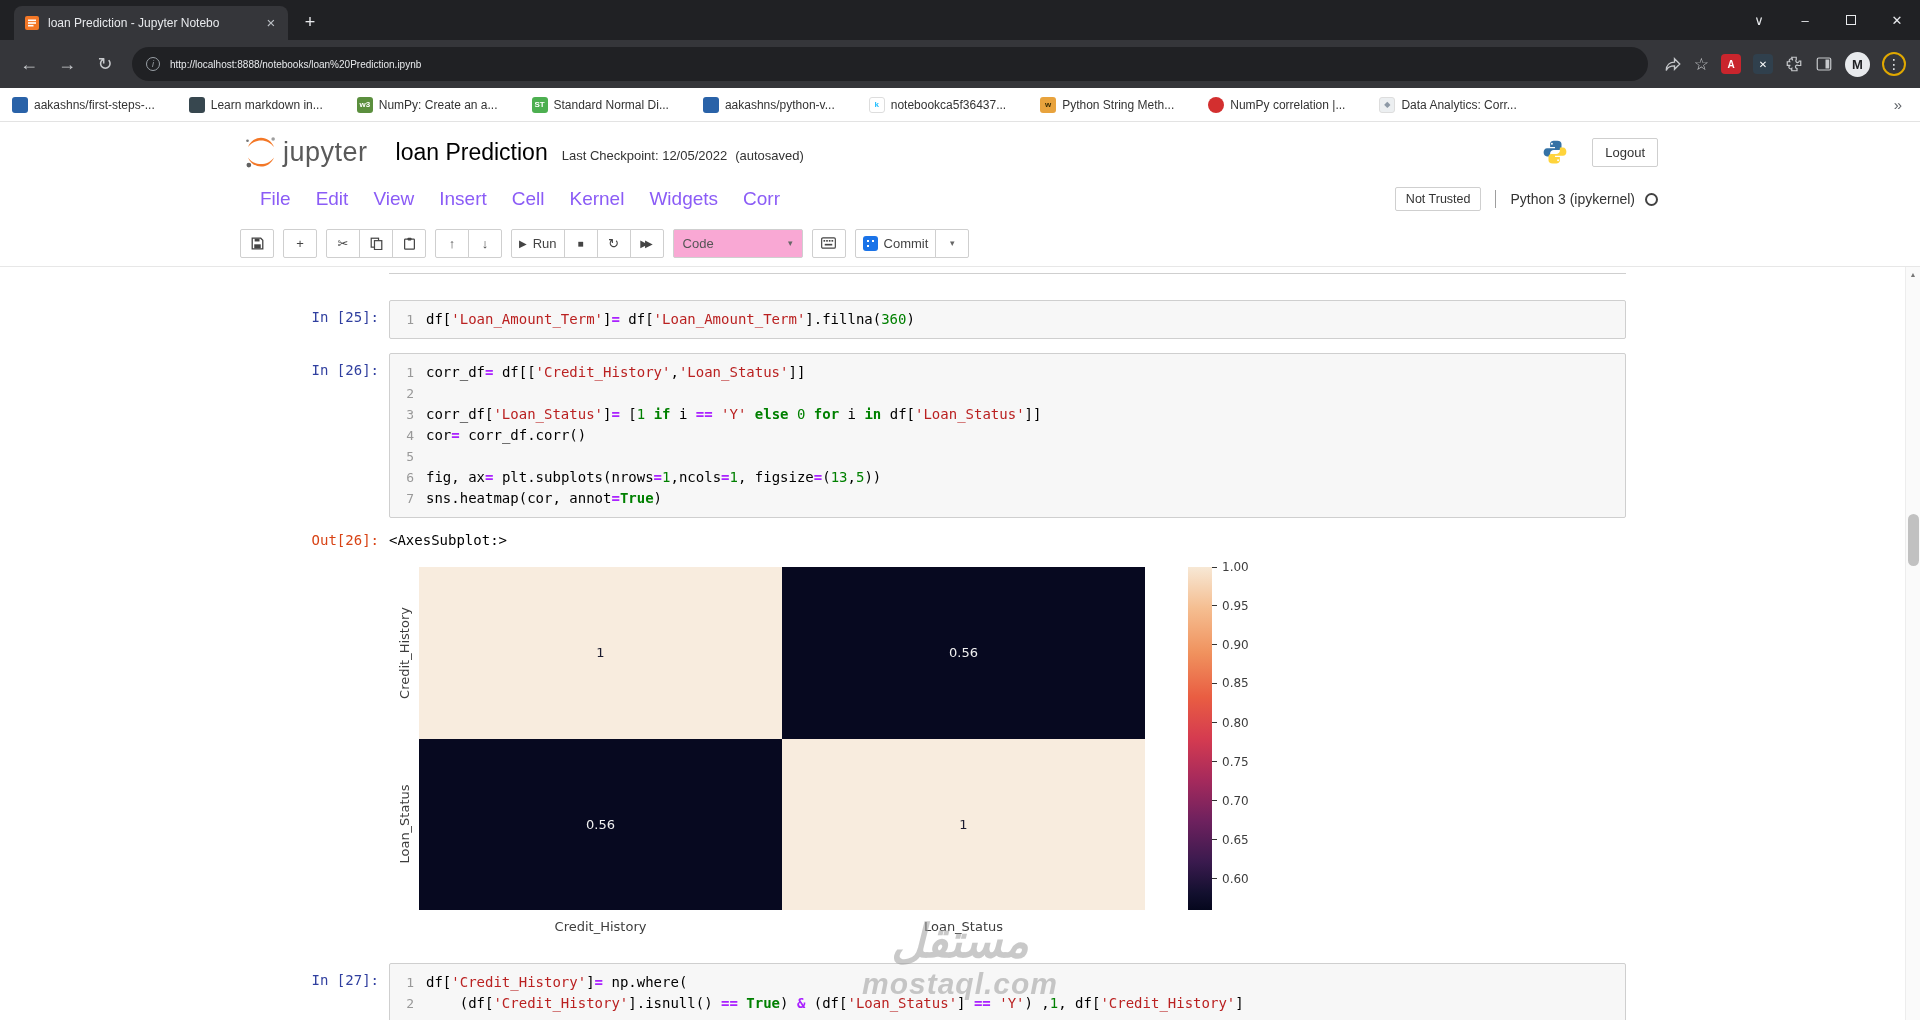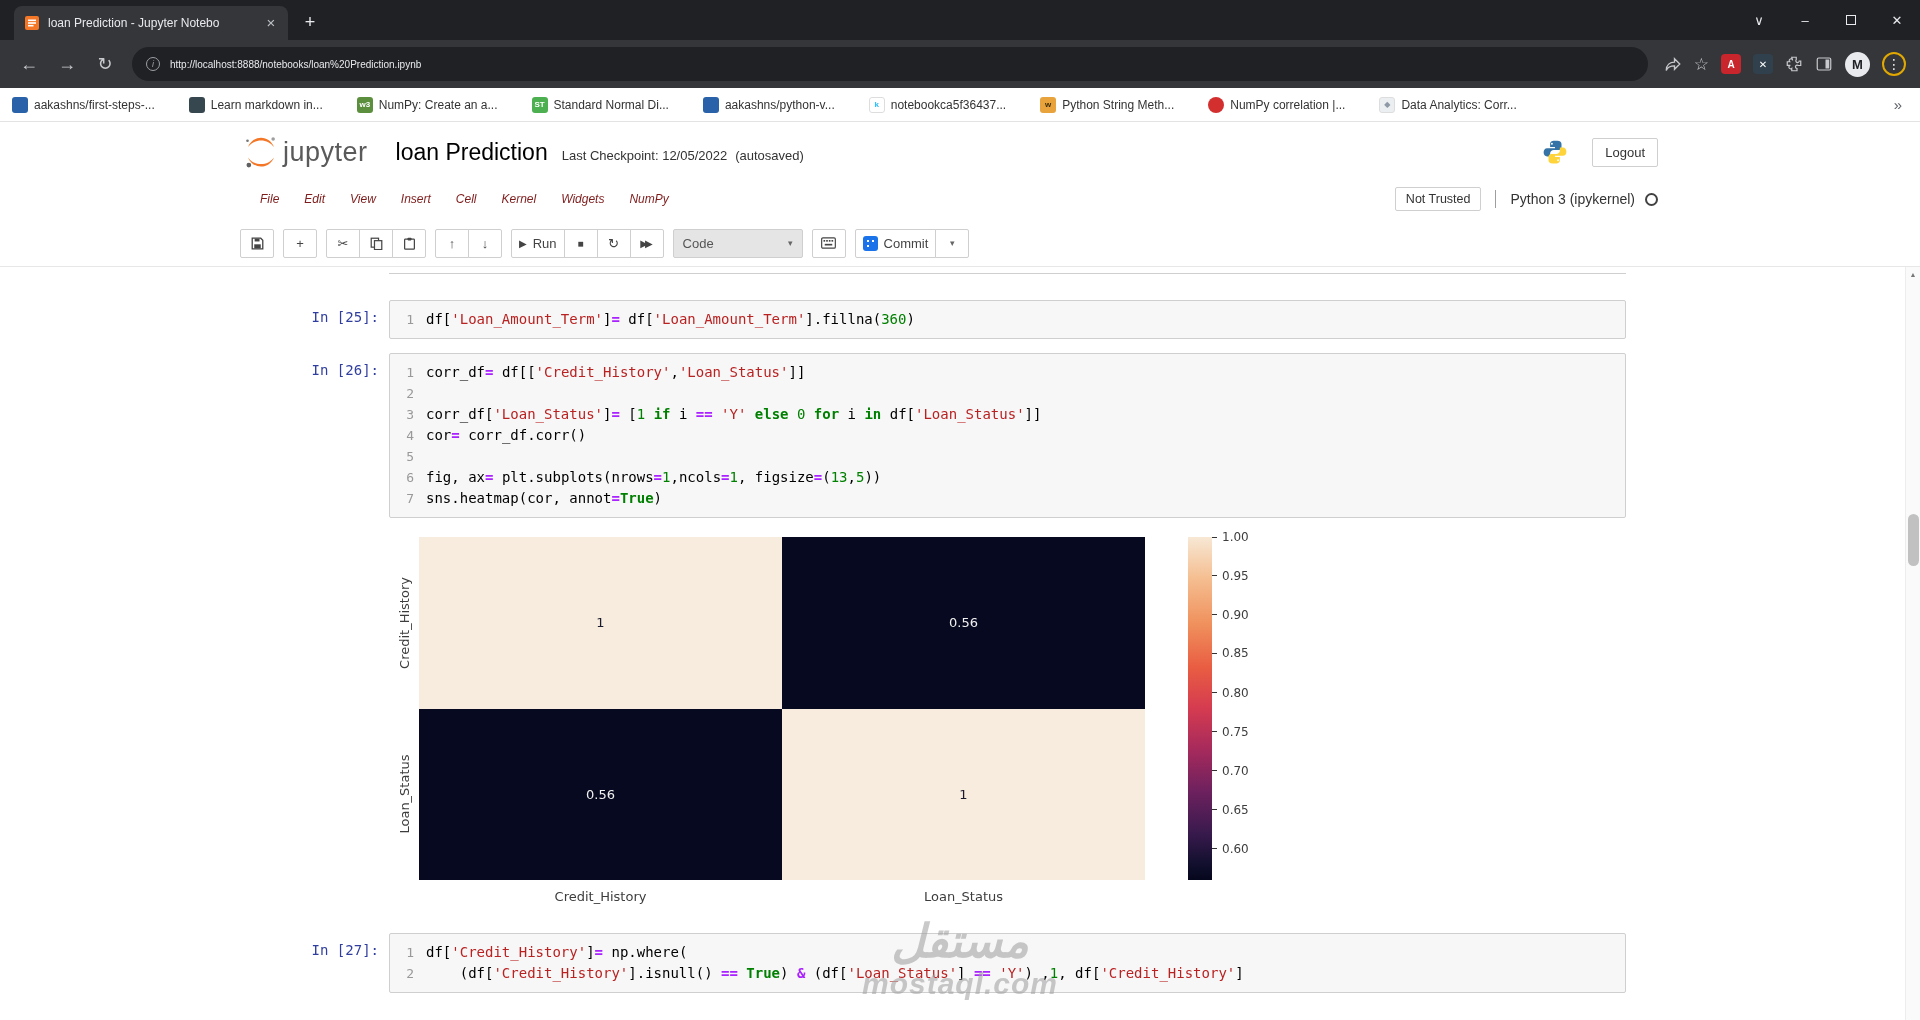--- a/index.html
+++ b/index.html
@@ -53,39 +53,39 @@
   .jp-logo { display:flex; align-items:center; }
   .jp-logo-text { font-size:27px; color:#5a5a5a; margin-left:4px; letter-spacing:.5px; }
   .nb-title { font-size:23px; color:#000; margin-left:28px; }
   .checkpoint { font-size:13px; color:#333; margin-left:14px; margin-top:6px; }
   .autosaved { font-size:13px; color:#333; margin-left:8px; margin-top:6px; }
   .jp-row1-right { margin-left:auto; display:flex; align-items:center; gap:24px; }
   .logout-btn { border:1px solid #cfcfcf; border-radius:2px; background:#fff; color:#333;
                 font-size:13px; padding:6px 12px; }
 
   .jp-menu { height:42px; display:flex; align-items:center; padding:0 262px 0 252px; }
-  .menu-item { font-size:12px; color:#7f1d1d; padding:4px 8px; margin-right:9px;font-style:italic; }
+  .menu-item { font-size:19px; color:#8b5cf6; padding:4px 8px; margin-right:9px; }
   .jp-menu-right { margin-left:auto; display:flex; align-items:center; }
   .not-trusted { border:1px solid #cfcfcf; border-radius:2px; color:#333; font-size:12.5px; padding:4px 10px; }
   .menu-divider { border-left:1px solid #9e9e9e; height:18px; margin:0 14px; }
   .kernel-name { font-size:14px; color:#333; margin-right:10px; }
   .kernel-circle { width:13px; height:13px; border:2px solid #424242; border-radius:50%; }
 
   .jp-toolbar { height:46px; display:flex; align-items:center; padding:0 0 0 240px; }
   .tgroup { display:flex; margin-right:9px; }
   .tbtn { height:29px; min-width:34px; background:#fff; border:1px solid #cfcfcf; color:#444;
           display:flex; align-items:center; justify-content:center; font-size:13px; padding:0 7px; }
   .tgroup .tbtn { border-radius:0; margin-left:-1px; }
   .tgroup .tbtn:first-child { border-radius:2px 0 0 2px; margin-left:0; }
   .tgroup .tbtn:last-child { border-radius:0 2px 2px 0; }
   .tgroup .tbtn:only-child { border-radius:2px; }
   .run-label { margin-left:6px; }
   .tiny { font-size:10px; }
   .ff { letter-spacing:-3px; font-size:10px; padding-right:3px; }
-  .cell-type { width:130px; height:29px; border:1px solid #cfcfcf; border-radius:2px; background:#e5e5e5;
+  .cell-type { width:130px; height:29px; border:1px solid #cfcfcf; border-radius:2px; background:#f9a8d4;
                display:flex; align-items:center; justify-content:space-between; padding:0 9px;
                font-size:13px; color:#555; margin-right:9px; }
   .caret { font-size:9px; color:#666; }
   .commit-ic { width:15px; height:15px; background:#1a73e8; border-radius:3px; margin-right:6px;
                display:inline-block; position:relative; }
   .commit-ic:after { content:""; position:absolute; left:3px; top:3px; width:9px; height:9px;
                background:radial-gradient(circle 1.4px at 2px 2px,#fff 99%,transparent), radial-gradient(circle 1.4px at 7px 2px,#fff 99%,transparent), radial-gradient(circle 1.4px at 2px 7px,#fff 99%,transparent); }
 
   
   .nb-scroll { position:relative; height:753px; background:#fff; overflow:hidden; }
@@ -274,21 +274,21 @@
 
     <div class="jp-menu">
       <span id="menu-list" style="display:flex;align-items:center;">
           <span class="menu-item">File</span>
           <span class="menu-item">Edit</span>
           <span class="menu-item">View</span>
           <span class="menu-item">Insert</span>
           <span class="menu-item">Cell</span>
           <span class="menu-item">Kernel</span>
           <span class="menu-item">Widgets</span>
-          <span class="menu-item">NumPy</span>
+          <span class="menu-item">Corr</span>
         </span>
       <span class="jp-menu-right">
         <span class="not-trusted">Not Trusted</span>
         <span class="menu-divider"></span>
         <span class="kernel-name">Python 3 (ipykernel)</span>
         <span class="kernel-circle"></span>
       </span>
     </div>
 
     <div class="jp-toolbar">
@@ -387,20 +387,24 @@
               <div>3</div>
               <div>4</div>
               <div>5</div>
               <div>6</div>
               <div>7</div>
             </div>
           <div class="code"><div><span class="tk-p">corr_df</span><span class="tk-o">=</span><span class="tk-p"> df[[</span><span class="tk-s">'Credit_History'</span><span class="tk-p">,</span><span class="tk-s">'Loan_Status'</span><span class="tk-p">]]</span></div><div>&nbsp;</div><div><span class="tk-p">corr_df[</span><span class="tk-s">'Loan_Status'</span><span class="tk-p">]</span><span class="tk-o">=</span><span class="tk-p"> [</span><span class="tk-n">1</span><span class="tk-p"> </span><span class="tk-k">if</span><span class="tk-p"> i </span><span class="tk-o">==</span><span class="tk-p"> </span><span class="tk-s">'Y'</span><span class="tk-p"> </span><span class="tk-k">else</span><span class="tk-p"> </span><span class="tk-n">0</span><span class="tk-p"> </span><span class="tk-k">for</span><span class="tk-p"> i </span><span class="tk-k">in</span><span class="tk-p"> df[</span><span class="tk-s">'Loan_Status'</span><span class="tk-p">]]</span></div><div><span class="tk-p">cor</span><span class="tk-o">=</span><span class="tk-p"> corr_df.corr()</span></div><div>&nbsp;</div><div><span class="tk-p">fig, ax</span><span class="tk-o">=</span><span class="tk-p"> plt.subplots(nrows</span><span class="tk-o">=</span><span class="tk-n">1</span><span class="tk-p">,ncols</span><span class="tk-o">=</span><span class="tk-n">1</span><span class="tk-p">, figsize</span><span class="tk-o">=</span><span class="tk-p">(</span><span class="tk-n">13</span><span class="tk-p">,</span><span class="tk-n">5</span><span class="tk-p">))</span></div><div><span class="tk-p">sns.heatmap(cor, annot</span><span class="tk-o">=</span><span class="tk-k">True</span><span class="tk-p">)</span></div></div>
         </div>
       </div>
 
+      <div class="outrow">
+        <div class="prompt out">Out[26]:</div>
+        <div class="outtext">&lt;AxesSubplot:&gt;</div>
+      </div>
 
       <div class="fig-row">
         <div class="prompt-spacer"></div>
         <div class="figure">
           <div id="hm-ylabels">
               <div class="ylab" style="top: 85.75px;">Credit_History</div>
               <div class="ylab" style="top: 257.25px;">Loan_Status</div>
             </div>
           <div class="hm-grid" id="hm-grid">
               <div class="hm-cell" style="background: rgb(248, 236, 222); color: rgb(27, 27, 47);">1</div>

